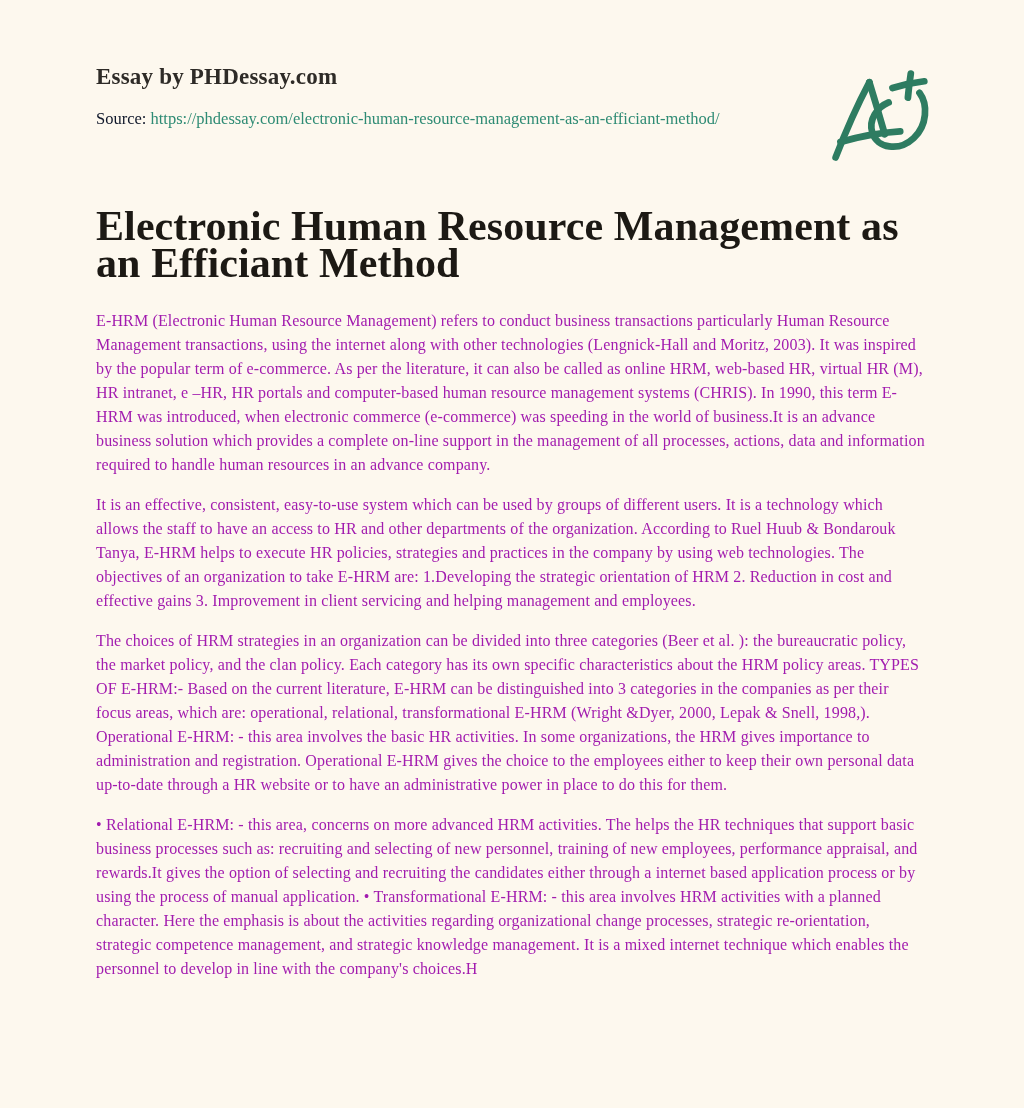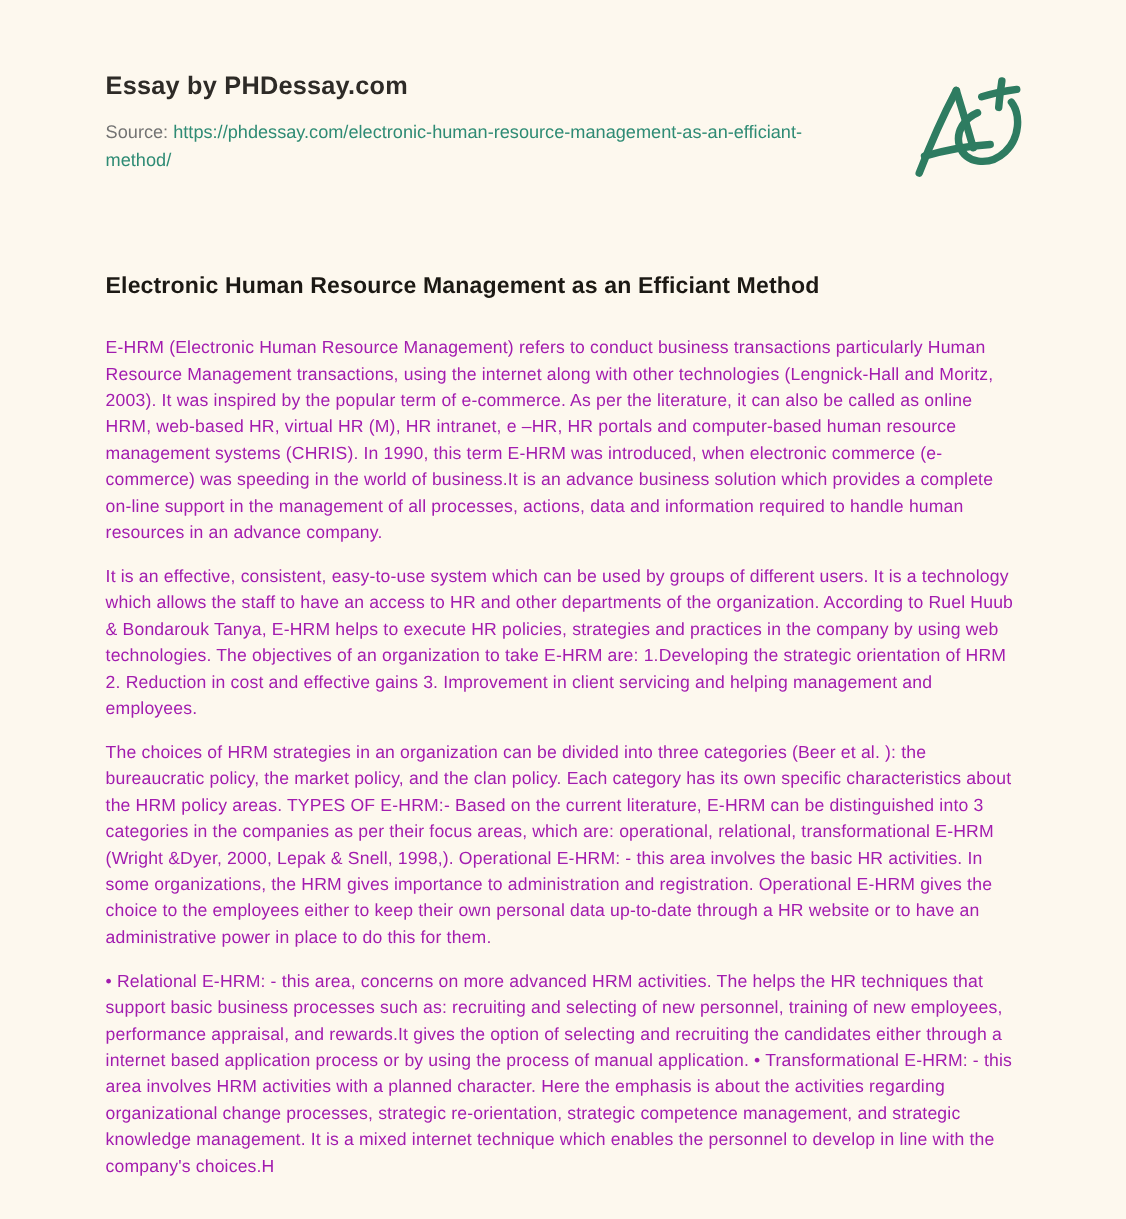--- a/index.html
+++ b/index.html
@@ -13,20 +13,21 @@
     height: 1108px;
     overflow: hidden;
     font-family: "Liberation Sans", sans-serif;
   }
 
   .page {
     width: 1024px;
     height: 1108px;
     padding: 0 96px;
     background: #fdf8ee;
+    font-family: Liberation Serif, serif;
   }
 
   .header-row {
     display: flex;
     justify-content: space-between;
     align-items: flex-start;
     padding-top: 64px;
   }
 
   .header-left {
@@ -41,37 +42,37 @@
   }
 
   .source-line {
     margin-top: 16px;
     font-size: 16.5px;
     line-height: 26px;
     word-break: break-word;
   }
 
   .source-label {
-    color: #737373;
+    color: #0f172a;
   }
 
   .source-link {
     color: #2e8b74;
     text-decoration: none;
   }
 
   .logo-wrap {
     margin-top: 2px;
     margin-right: -4px;
     flex: 0 0 auto;
   }
 
   .title {
-    margin-top: 72px;
-    font-size: 21px;
+    margin-top: 40px;
+    font-size: 42px;
     line-height: 37px;
     font-weight: bold;
     color: #1c1914;
     letter-spacing: 0.1px;
     max-width: 840px;
   }
 
   .body-copy {
     margin-top: 27px;
   }

